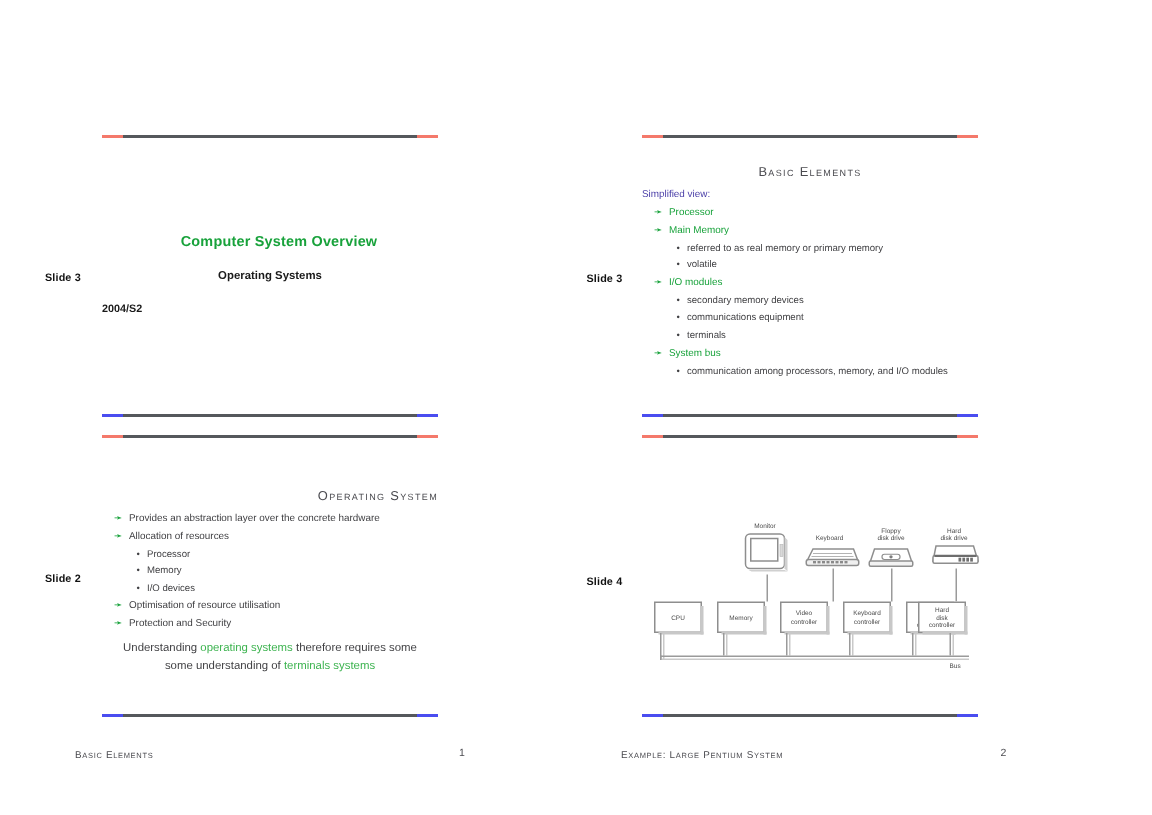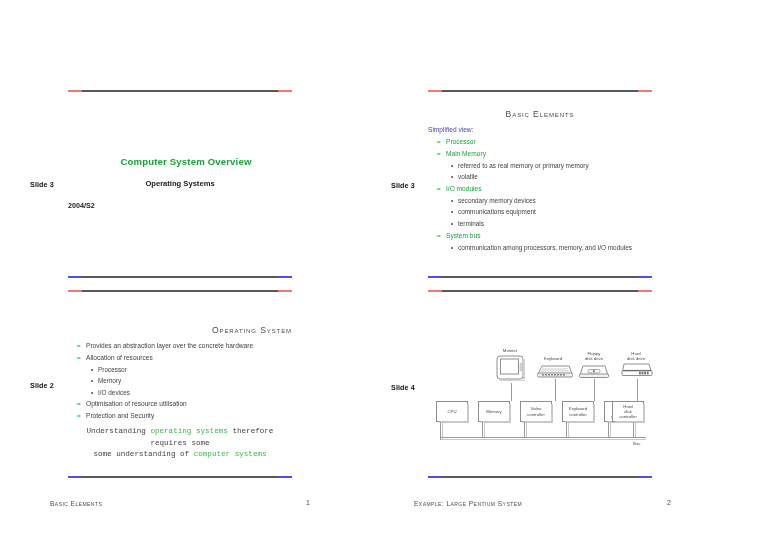--- a/index.html
+++ b/index.html
@@ -264,23 +264,23 @@
     <li class="dark">
       <span class="arrow">➛</span>
       <span>Optimisation of resource utilisation</span>
     </li>
     <li class="dark">
       <span class="arrow">➛</span>
       <span>Protection and Security</span>
     </li>
   </ul>
 
-  <div class="closing" style="position:absolute; left:6px; right:6px; top:136px;font-family:Liberation Mono, monospace;">
+  <div class="closing" style="position:absolute; left:6px; right:6px; top:136px;">
     <span>Understanding </span><span class="g">operating systems</span><span> therefore requires some</span><br>
-    <span>some understanding of </span><span class="g">computer systems</span>
+    <span>some understanding of </span><span class="g">terminals systems</span>
   </div>
 
   <div class="rule blue" style="bottom:0;"></div>
 </div>
 <div class="slide-label" style="left:30px; top:381px;">Slide 2</div>
 
 <div class="slide" style="left:428px; top:90px; width:224px; height:188px;">
   <div class="rule red" style="top:0;"></div>
   <div class="sc-title" style="position:absolute; left:0; right:0; top:19px;">Basic Elements</div>
 

